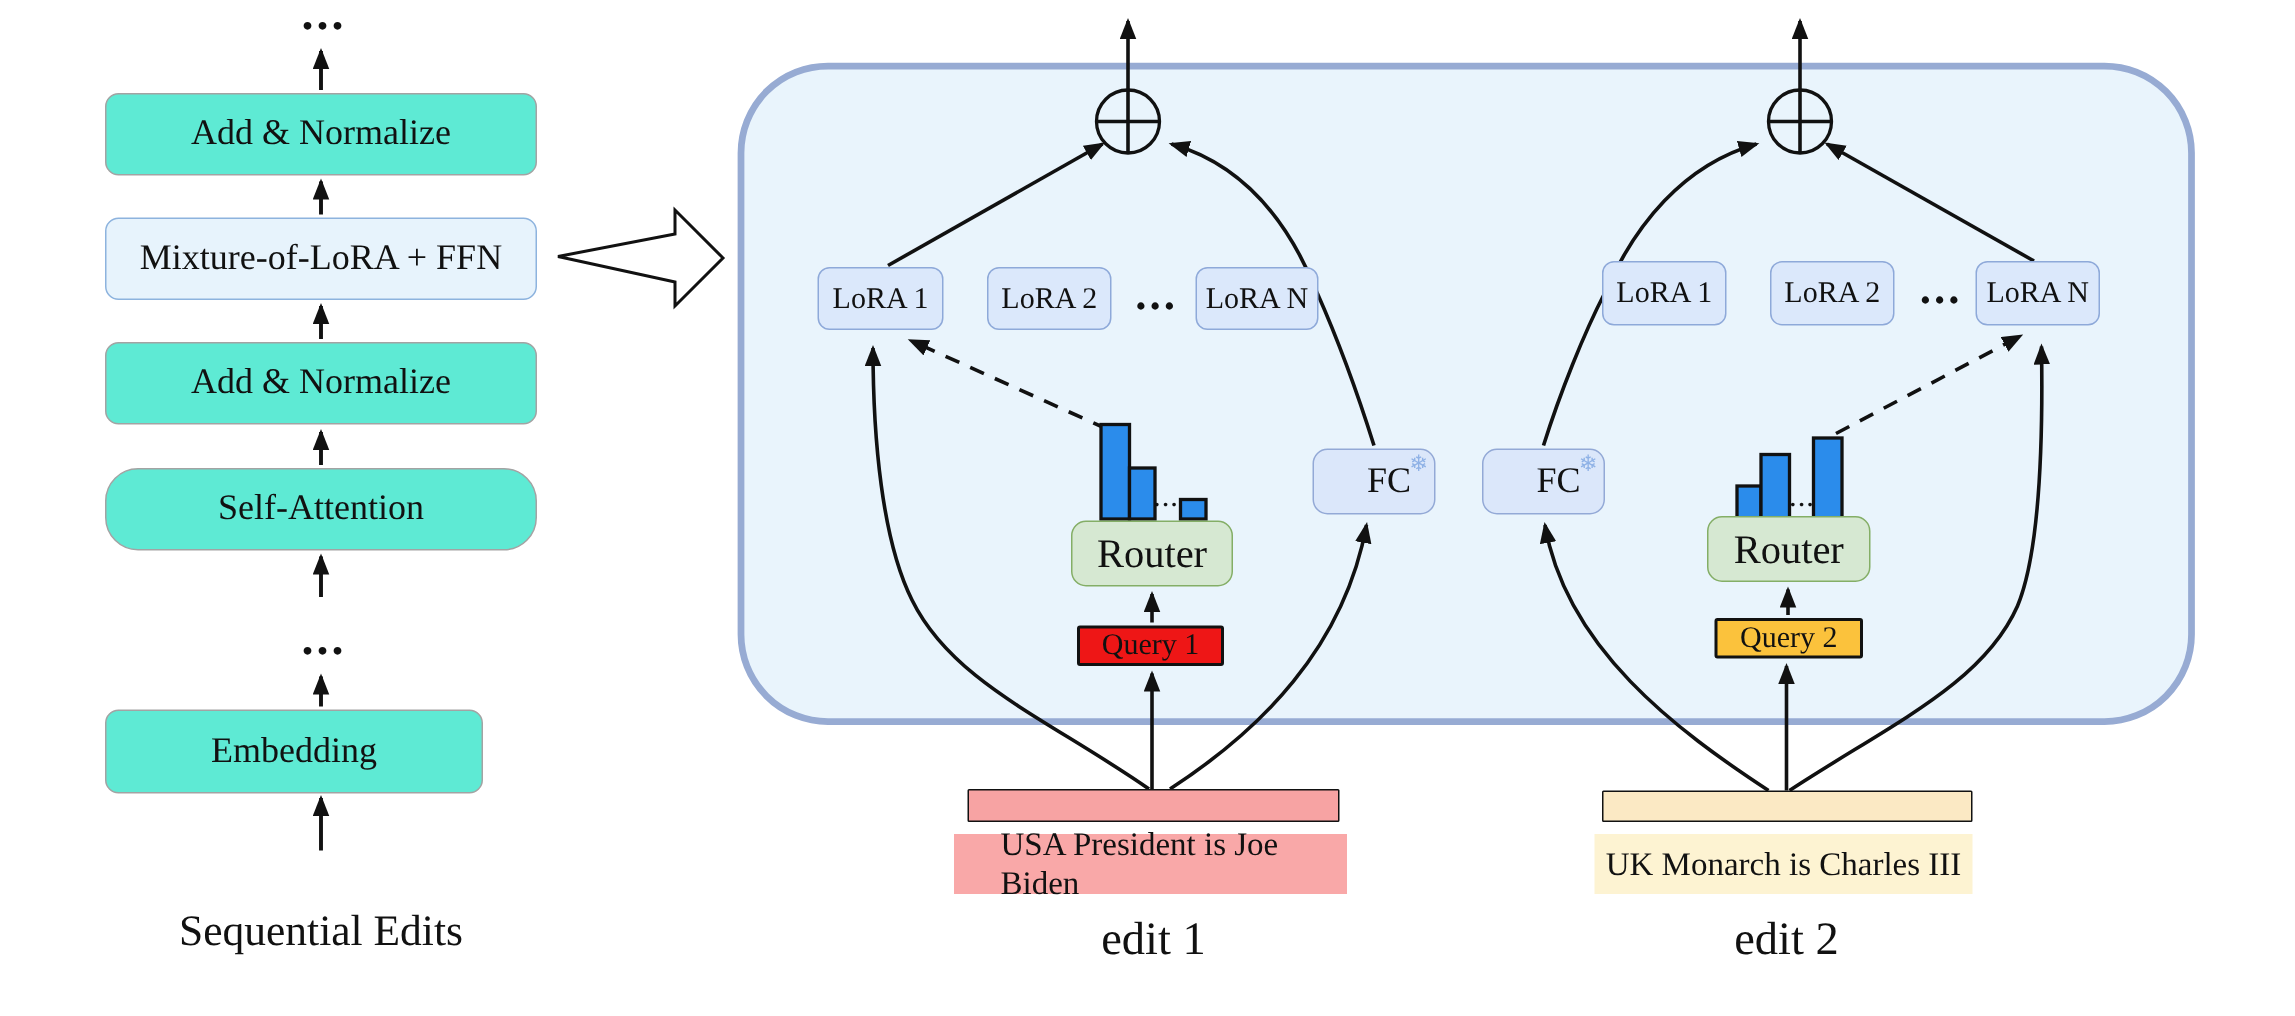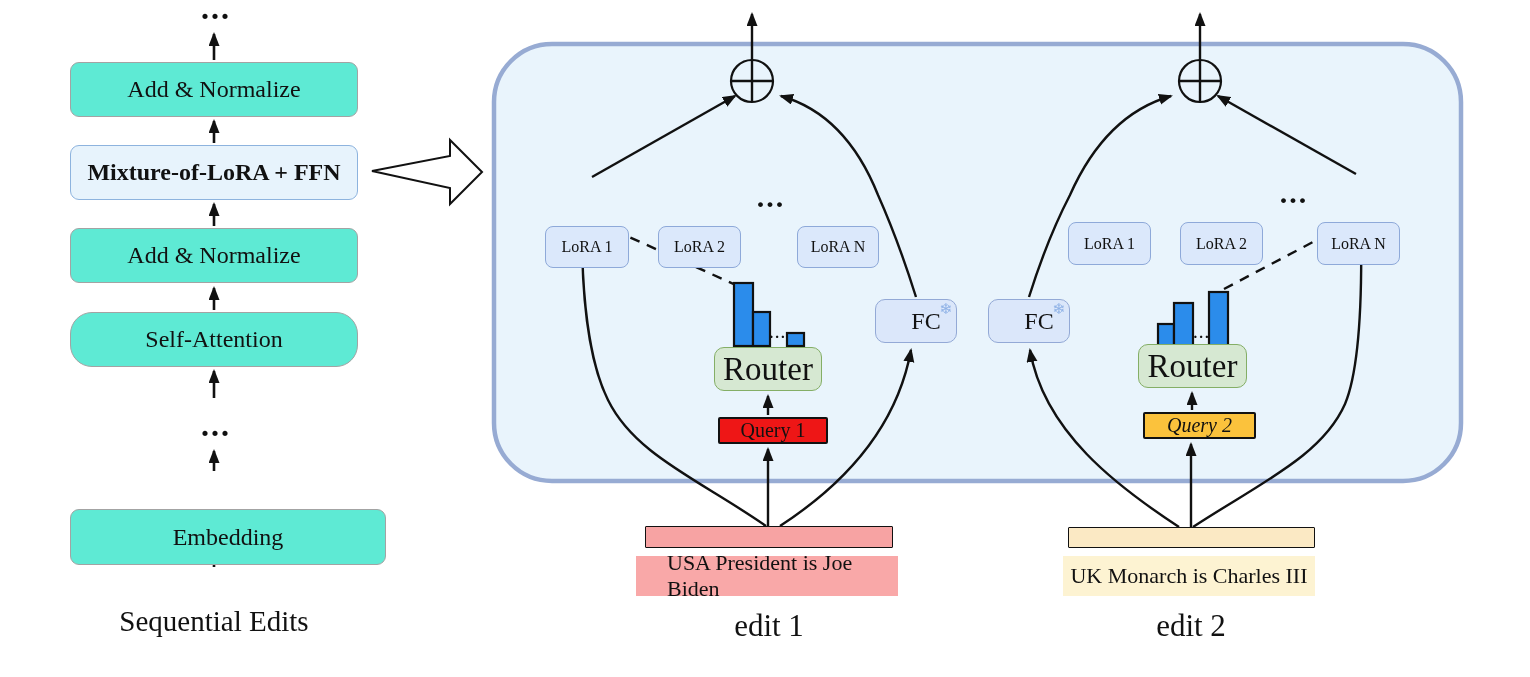--- a/index.html
+++ b/index.html
@@ -9,30 +9,30 @@
   }
   .abs{position:absolute;box-sizing:border-box;}
   .box{
     display:flex;align-items:center;justify-content:center;text-align:center;
     border-radius:9px;
   }
   .stack-box{
     background:#5eead4;border:1.6px solid #a3a3a3;font-size:24px;
   }
   .mix-box{
-    background:#e7f3fc;border:1.6px solid #8db3de;font-size:24px;font-weight:bold;
+    background:#e7f3fc;border:1.6px solid #8db3de;font-size:24px;
   }
   .lora-box{
-    background:#dbe8fb;border:1.5px solid #8ea9d9;font-size:16px;border-radius:8px;margin-top:48px;
+    background:#dbe8fb;border:1.5px solid #8ea9d9;font-size:20px;border-radius:8px;
   }
   .fc-box{
     background:#dbe7fa;border:1.5px solid #93a9d6;font-size:24px;border-radius:10px;padding-left:20px;
   }
   .router-box{
-    background:#d6e8d2;border:1.7px solid #84ae66;font-size:33px;border-radius:10px;
+    background:#d6e8d2;border:1.7px solid #84ae66;font-size:27px;border-radius:10px;
   }
   .query-box{
     border:2px solid #111;font-size:20px;border-radius:2px;
   }
   .strip{
     border:1.9px solid #111;border-radius:1px;
   }
   .input-label{
     display:flex;align-items:center;justify-content:center;font-size:22px;
   }
@@ -127,39 +127,39 @@
 <div class="abs box stack-box" style="left:70px;top:62px;width:288px;height:55px;">Add &amp; Normalize</div>
 
 <div class="abs box mix-box" style="left:70px;top:145px;width:288px;height:55px;">Mixture-of-LoRA + FFN</div>
 
 <div class="abs box stack-box" style="left:70px;top:228px;width:288px;height:55px;">Add &amp; Normalize</div>
 
 <div class="abs box stack-box" style="left:70px;top:312px;width:288px;height:55px;border-radius:22px;">Self-Attention</div>
 
 <div class="abs dots" style="left:194px;top:409px;width:44px;text-align:center;font-size:32px;">...</div>
 
-<div class="abs box stack-box" style="left:70px;top:473px;width:316px;height:56px;margin-top:36px;">Embedding</div>
+<div class="abs box stack-box" style="left:70px;top:473px;width:252px;height:56px;">Embedding</div>
 
 <div class="abs caption" style="left:70px;top:588px;width:288px;height:36px;margin-top:15px;">Sequential Edits</div>
 
 <div class="abs box lora-box" style="left:545px;top:178px;width:84px;height:42px;">LoRA 1</div>
 <div class="abs box lora-box" style="left:658px;top:178px;width:83px;height:42px;">LoRA 2</div>
 <div class="abs dots" style="left:748px;top:182px;width:46px;text-align:center;font-size:30px;">...</div>
 <div class="abs box lora-box" style="left:797px;top:178px;width:82px;height:42px;">LoRA N</div>
 
 <div class="abs box fc-box" style="left:875px;top:299px;width:82px;height:44px;">
   <span>FC</span>
   <span class="snow">❄</span>
 </div>
 
 <div class="abs dots" style="left:768px;top:326px;width:20px;text-align:center;font-size:15px;">...</div>
 
 <div class="abs box router-box" style="left:714px;top:347px;width:108px;height:44px;">Router</div>
 
-<div class="abs box query-box" style="left:718px;top:417px;width:110px;height:27px;background:#ee1616;">Query 1</div>
+<div class="abs box query-box" style="left:718px;top:417px;width:98px;height:27px;background:#ee1616;">Query 1</div>
 
 <div class="abs strip" style="left:645px;top:526px;width:248px;height:22px;background:#f7a3a3;"></div>
 
 <div class="abs input-label" style="left:636px;top:556px;width:262px;height:40px;background:#f9a8a8;padding-left:31px;">USA President is Joe Biden</div>
 
 <div class="abs edit-caption" style="left:714px;top:608px;width:110px;height:36px;">edit 1</div>
 
 <div class="abs box lora-box" style="left:1068px;top:174px;width:83px;height:43px;">LoRA 1</div>
 <div class="abs box lora-box" style="left:1180px;top:174px;width:83px;height:43px;">LoRA 2</div>
 <div class="abs dots" style="left:1271px;top:178px;width:46px;text-align:center;font-size:30px;">...</div>
@@ -167,19 +167,19 @@
 
 <div class="abs box fc-box" style="left:988px;top:299px;width:82px;height:44px;">
   <span>FC</span>
   <span class="snow">❄</span>
 </div>
 
 <div class="abs dots" style="left:1192px;top:326px;width:20px;text-align:center;font-size:15px;">...</div>
 
 <div class="abs box router-box" style="left:1138px;top:344px;width:109px;height:44px;">Router</div>
 
-<div class="abs box query-box" style="left:1143px;top:412px;width:113px;height:27px;background:#fbc23c;font-style:italic;">Query 2</div>
+<div class="abs box query-box" style="left:1143px;top:412px;width:99px;height:27px;background:#fbc23c;">Query 2</div>
 
 <div class="abs strip" style="left:1068px;top:527px;width:247px;height:21px;background:#fbe9c4;"></div>
 
 <div class="abs input-label" style="left:1063px;top:556px;width:252px;height:40px;background:#fdf3d2;">UK Monarch is Charles III</div>
 
 <div class="abs edit-caption" style="left:1136px;top:608px;width:110px;height:36px;">edit 2</div>
 
 </body></html>

